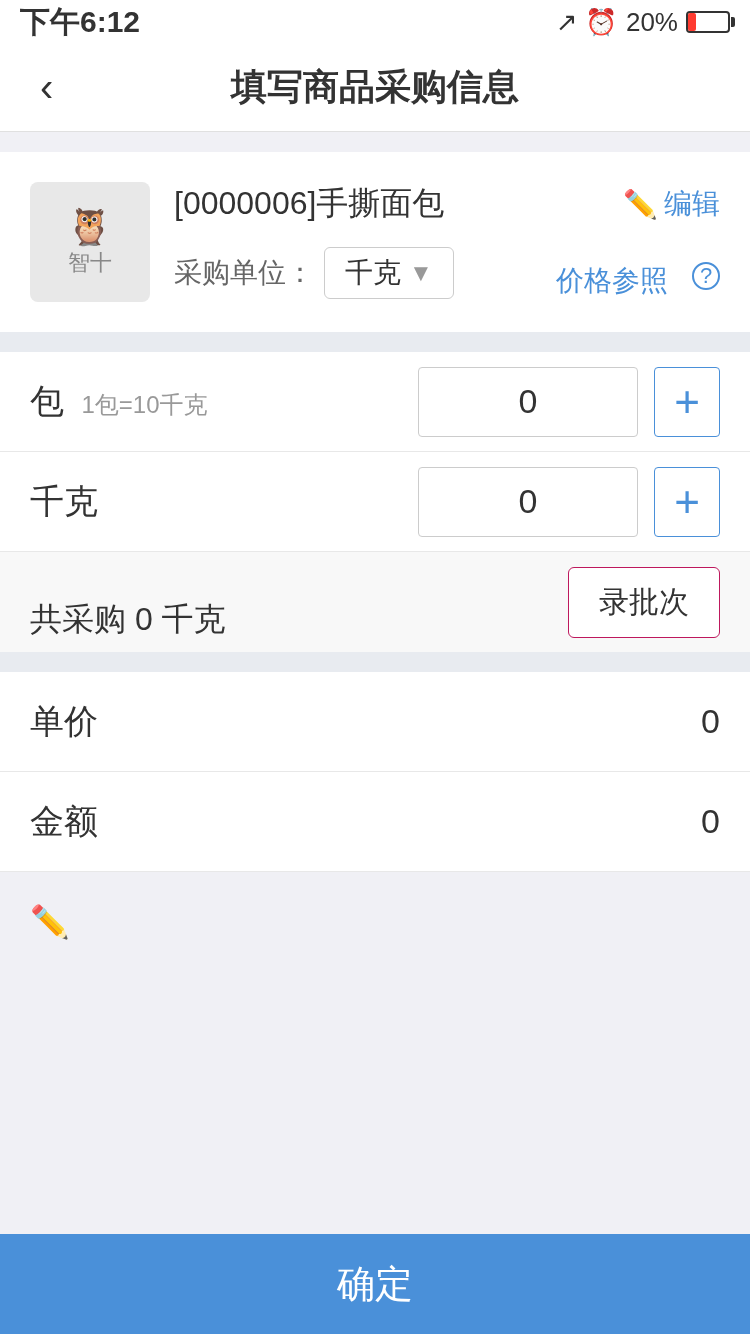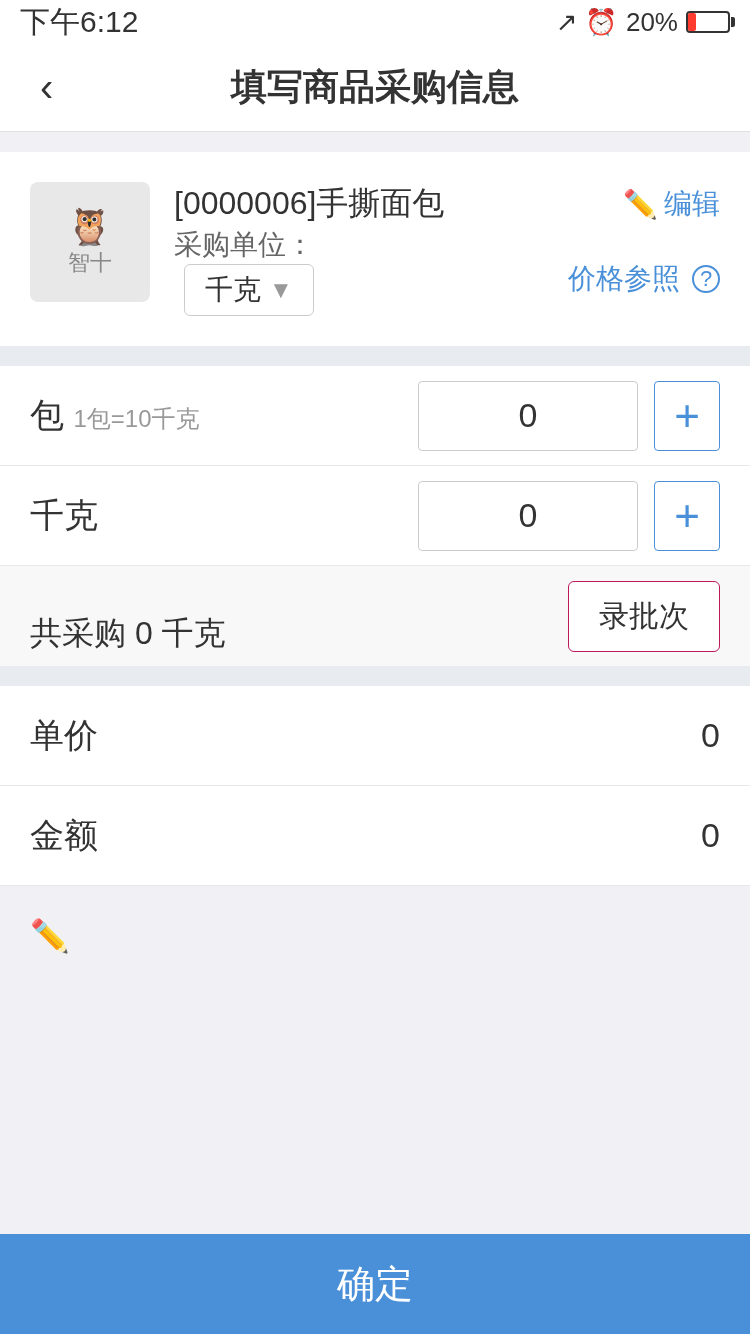--- a/index.html
+++ b/index.html
@@ -18,21 +18,21 @@
       height: 44px;
       background: #fff;
       display: flex;
       align-items: center;
       justify-content: space-between;
       padding: 0 20px;
       font-size: 26px;
       font-weight: 500;
     }
     .status-left { display: flex; align-items: center; gap: 10px; }
-    .status-center { font-size: 30px; font-weight: 400; }
+    .status-center { font-size: 30px; font-weight: 700; }
     .status-right { display: flex; align-items: center; gap: 8px; font-size: 26px; }
     .battery-icon {
       width: 44px; height: 22px; border: 2px solid #333; border-radius: 4px; position: relative; display: inline-flex; align-items: center;
     }
     .battery-icon::after {
       content: ''; position: absolute; right: -7px; top: 50%; transform: translateY(-50%);
       width: 4px; height: 10px; background: #333; border-radius: 0 2px 2px 0;
     }
     .battery-fill {
       width: 20%; height: 100%; background: #ff3b30; border-radius: 2px;
@@ -91,20 +91,21 @@
     }
     .owl-logo {
       font-size: 36px;
       color: #888;
     }
     .product-info { flex: 1; }
     .product-name-row {
       display: flex;
       justify-content: space-between;
       align-items: center;
+      margin-bottom: 20px;
     }
     .product-name {
       font-size: 32px;
       color: #333;
       font-weight: 500;
     }
     .edit-btn {
       color: #4a90d9;
       font-size: 28px;
       display: flex;
@@ -127,22 +128,22 @@
       background: #fff;
       display: flex;
       align-items: center;
       gap: 8px;
       margin-left: 10px;
     }
     .price-ref {
       color: #4a90d9;
       font-size: 28px;
       display: flex;
-      align-items: center;
-      gap: 12px;
+      align-items: flex-start;
+      gap: 24px;
       cursor: pointer;
       margin-top: 16px;
     }
     .info-circle {
       width: 28px; height: 28px;
       border: 2px solid #4a90d9;
       border-radius: 50%;
       display: inline-flex;
       align-items: center;
       justify-content: center;
@@ -168,20 +169,21 @@
       border-bottom: 1px solid #e8e8e8;
     }
     .input-label {
       font-size: 34px;
       color: #333;
       min-width: 120px;
     }
     .input-label-sub {
       font-size: 24px;
       color: #999;
+      margin-left: 8px;
     }
     .input-field-container {
       flex: 1;
       display: flex;
       align-items: center;
       justify-content: flex-end;
       gap: 16px;
     }
     .input-box {
       width: 220px;
@@ -321,21 +323,21 @@
   </div>
   <div class="product-info">
     <div class="product-name-row">
       <div class="product-name">[0000006]手撕面包</div>
       <div class="edit-btn">
         <span>✏️</span>
         <span>编辑</span>
       </div>
     </div>
     <div class="purchase-unit-row">
-      <div style="display:flex;align-items:center;flex-direction:column;">
+      <div style="display:flex;align-items:center;">
         <span class="purchase-unit-label">采购单位：</span>
         <div class="unit-select">
           <span>千克</span>
           <span style="font-size:24px;color:#999;">▼</span>
         </div>
       </div>
       <div class="price-ref">
         <span>价格参照</span>
         <div class="info-circle">?</div>
       </div>

